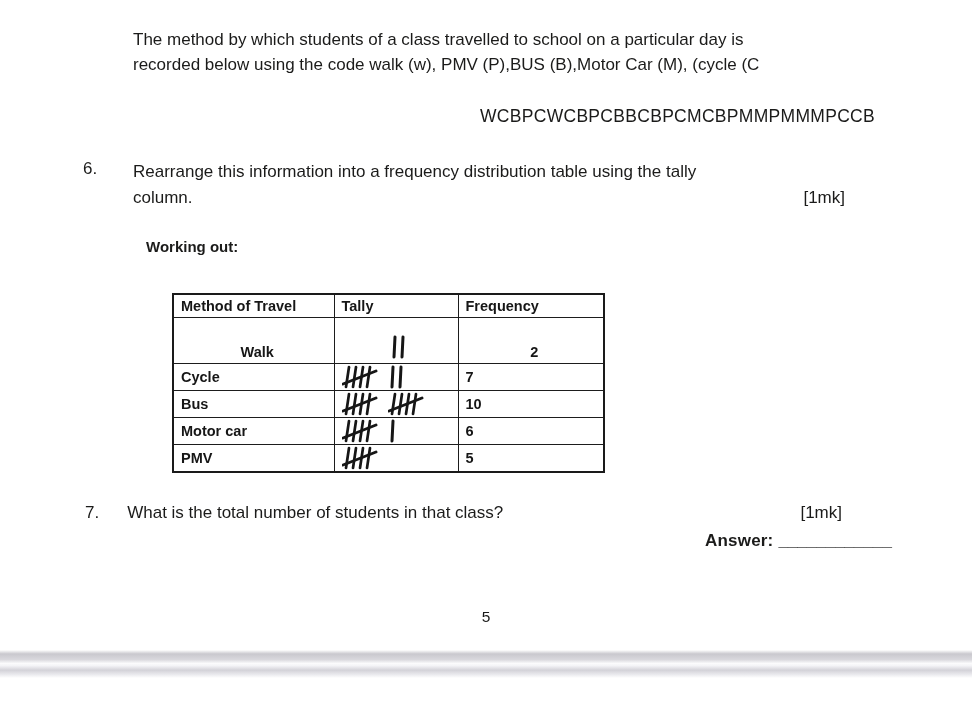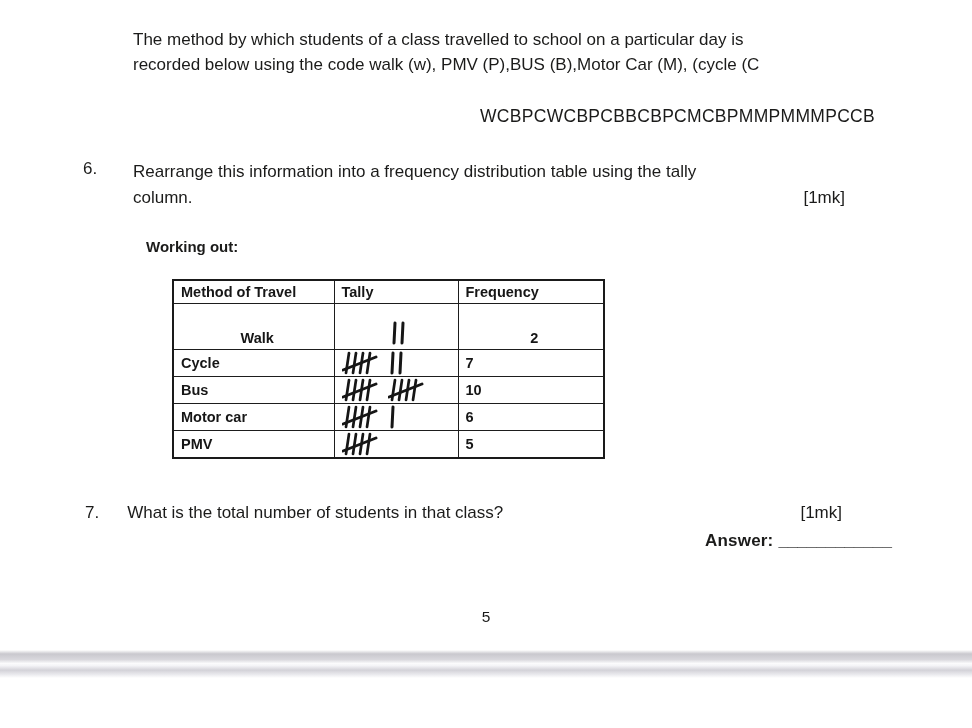--- a/index.html
+++ b/index.html
@@ -25,21 +25,21 @@
     font-size: 17px; line-height: 26px;
   }
   .q6-line2 { display: flex; justify-content: space-between; align-items: center; }
 
   .working-out {
     position: absolute; left: 146px; top: 238px;
     font-size: 15px; font-weight: bold;
   }
 
   table.freq-table {
-    position: absolute; left: 172px; top: 279px;
+    position: absolute; left: 172px; top: 293px;
     border-collapse: collapse; table-layout: fixed;
     width: 431px;
     font-size: 14.5px; font-weight: bold; color: #161616;
   }
   table.freq-table td, table.freq-table th {
     border: 1.6px solid #1d1d1d;
     padding: 0 0 0 7px;
     text-align: left;
     vertical-align: middle;
     overflow: hidden;

